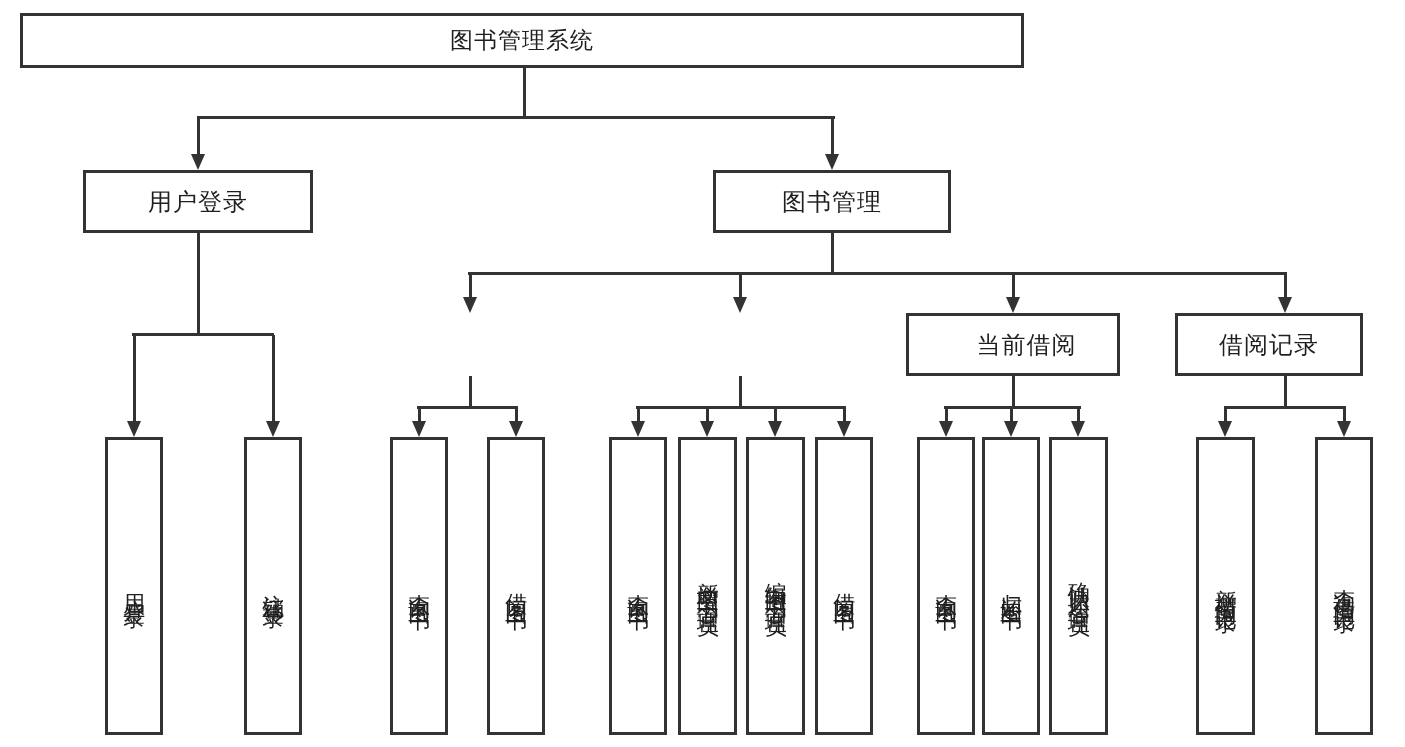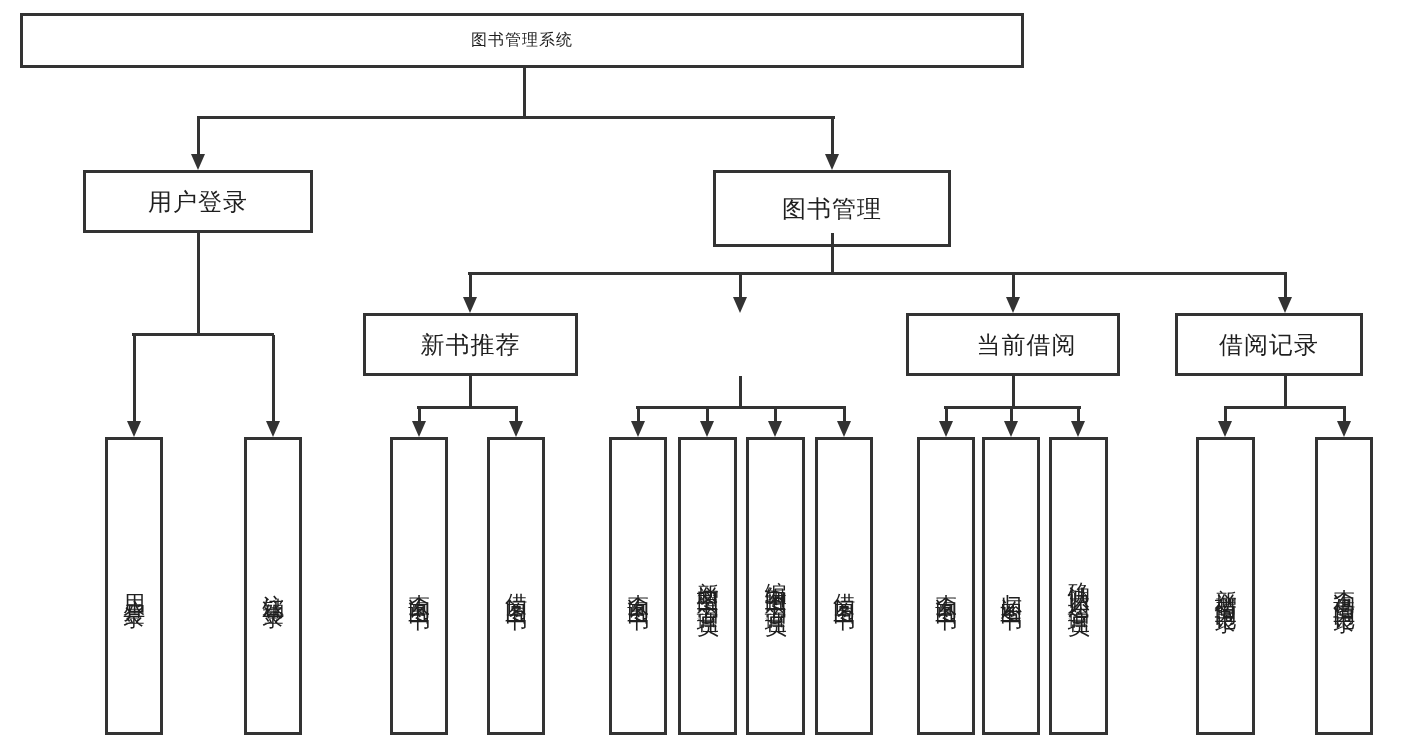--- a/index.html
+++ b/index.html
@@ -6,21 +6,21 @@
   html,body { background:#ffffff; }
   body { font-family:"DejaVu Sans","Liberation Sans",sans-serif; }
   .stage { position:relative; width:1405px; height:747px; background:#ffffff; overflow:hidden; }
 
   .node {
     position:absolute; background:#ffffff; border:3px solid #333333;
     display:flex; align-items:center; justify-content:center;
     color:#1f1f1f;
   }
   .node.h { font-size:24px; letter-spacing:1px; white-space:nowrap; }
-  .node.root { font-size:16px; }
+  .node.root { font-size:23px; }
   .node.v {
     writing-mode:vertical-rl; text-orientation:mixed;
     font-size:22px; letter-spacing:5px; line-height:1.2;
     width:58px; height:298px; top:437px;
   }
 
   .vline { position:absolute; width:3px; background:#333333; }
   .hline { position:absolute; height:3px; background:#333333; }
   .arrow {
     position:absolute; width:0; height:0;
@@ -35,23 +35,22 @@
   }
 </style>
 </head>
 <body>
 
 <div class="stage">
 
   <div class="node h root" style="left:20px; top:13px; width:1004px; height:55px;">图书管理系统</div>
 
   <div class="node h" style="left:83px; top:170px; width:230px; height:63px;">用户登录</div>
-  <div class="node h" style="left:713px; top:170px; width:238px; height:77px;">图书管理</div>
+  <div class="node h" style="left:713px; top:170px; width:238px; height:63px;">图书管理</div>
 
-  <div class="node h" style="left:363px; top:313px; width:215px; height:63px;">新书推荐</div>
   <div class="node h" style="left:906px; top:313px; width:214px; height:63px;padding-left:27px;">当前借阅</div>
   <div class="node h" style="left:1175px; top:313px; width:188px; height:63px;">借阅记录</div>
 
   <div class="node v" style="left:105px;">用户登录</div>
   <div class="node v" style="left:244px;">注销登录</div>
 
   <div class="node v" style="left:390px;">查询图书</div>
   <div class="node v" style="left:487px;">借阅图书</div>
 
   <div class="node v" style="left:609px;">查询图书</div>

